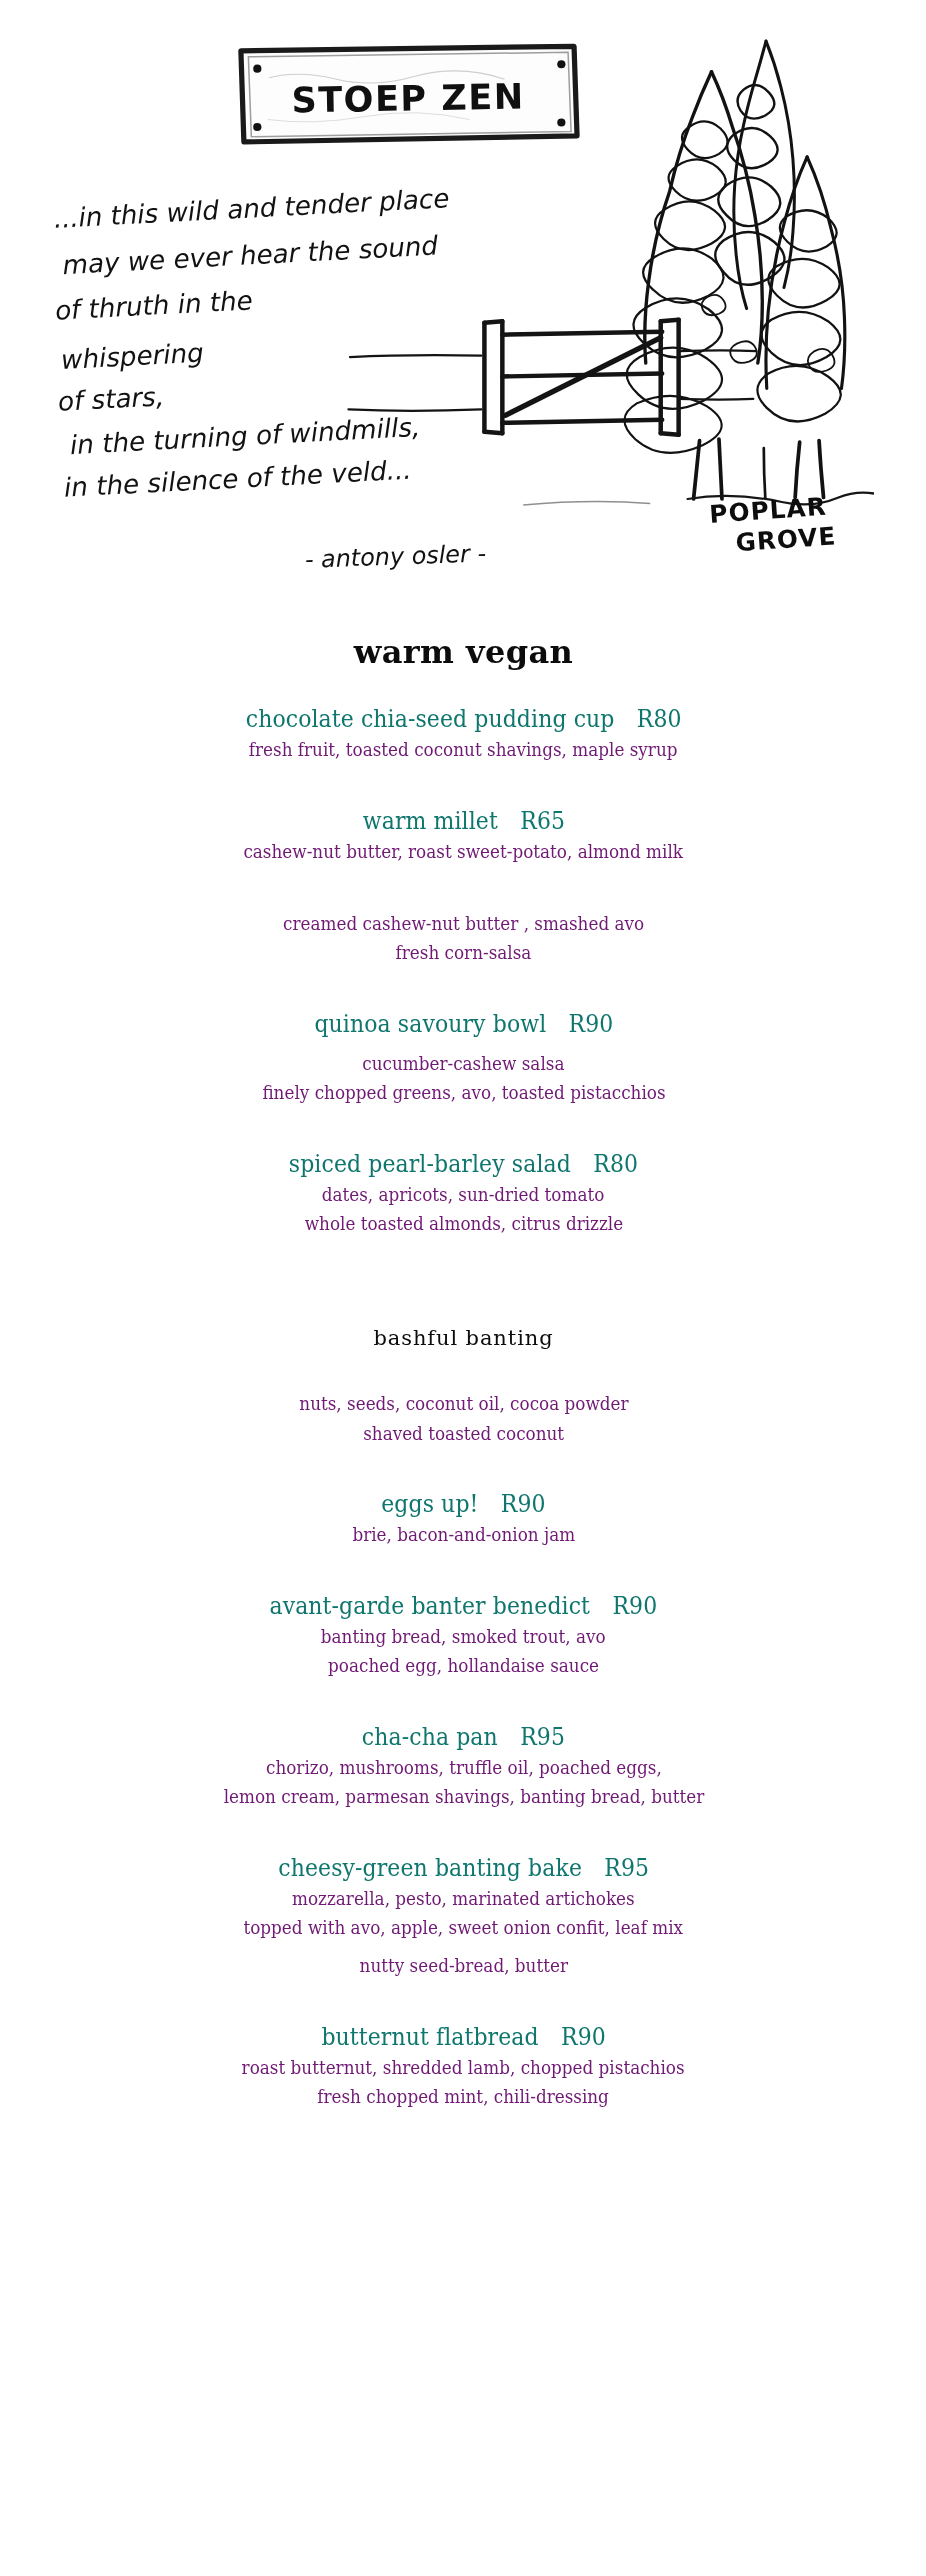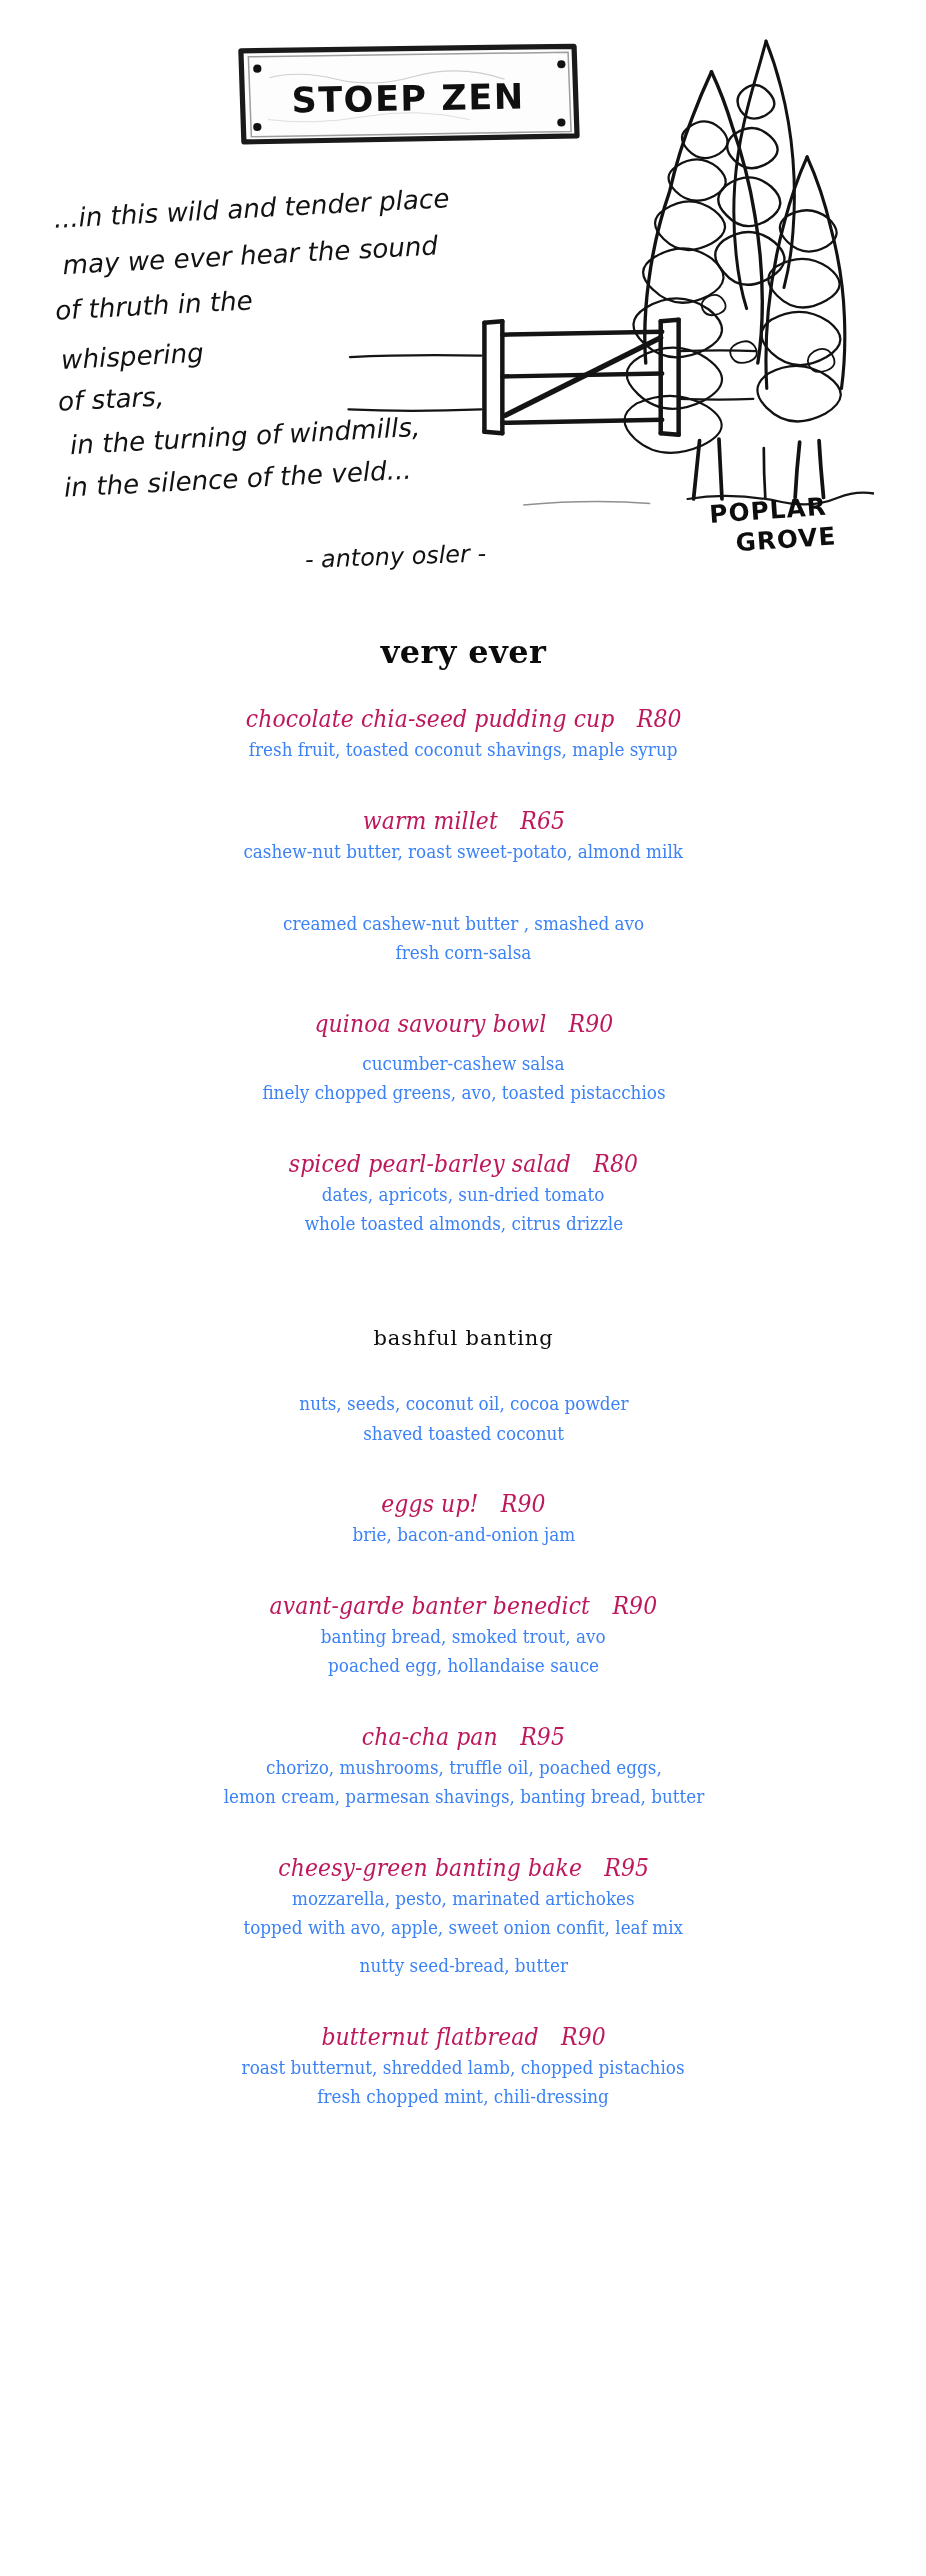--- a/index.html
+++ b/index.html
@@ -73,36 +73,35 @@
     padding-bottom: 43px;
     width: 822px;
   }
   .item:last-child { padding-bottom: 0; }
 
   .item-title-row {
     font-family: "DejaVu Serif", serif;
     font-size: 25px;
     font-weight: 400;
     line-height: 1.18;
-    color: #be185d;
+    color: #0f766e;
     letter-spacing: 0.1px;
     white-space: nowrap;
-    font-style: italic;
   }
   .item-price {
     display: inline-block;
     margin-left: 25.4px;
   }
 
   .item-desc {
     font-family: "DejaVu Serif", serif;
     font-size: 18.7px;
     font-weight: 400;
     line-height: 1.32;
-    color: #3b82f6;
+    color: #701a75;
     letter-spacing: 0px;
     margin-top: 4.5px;
     white-space: nowrap;
   }
   .item-desc.spaced { margin-top: 13.5px; }
 
   
   .squeeze {
     display: inline-block;
     transform: scaleX(0.88);
@@ -210,21 +209,21 @@
       <text class="hand-text" x="94" y="608" font-size="35" font-style="italic" transform="rotate(-3 94 608)">in the turning of windmills,</text>
       <text class="hand-text" x="86" y="665" font-size="35" font-style="italic" transform="rotate(-3 86 665)">in the silence of the veld...</text>
       <text class="hand-text" x="408" y="760" font-size="32" font-style="italic" transform="rotate(-2 408 760)">- antony osler -</text>
     </g>
   </svg>
 </div>
 
 <div class="menu-body">
 
   <section class="section section-vegan">
-    <h2 class="section-heading heavy">very ever</h2>
+    <h2 class="section-heading heavy">warm vegan</h2>
 
     <div class="item">
       <div class="item-title-row"><span class="squeeze"><span>chocolate chia-seed pudding cup</span><span class="item-price">R80</span></span></div>
       <div class="item-desc"><span class="squeeze-desc">fresh fruit, toasted coconut shavings, maple syrup</span></div>
     </div>
 
     <div class="item">
       <div class="item-title-row"><span class="squeeze"><span>warm millet</span><span class="item-price">R65</span></span></div>
       <div class="item-desc"><span class="squeeze-desc">cashew-nut butter, roast sweet-potato, almond milk</span></div>
     </div>

